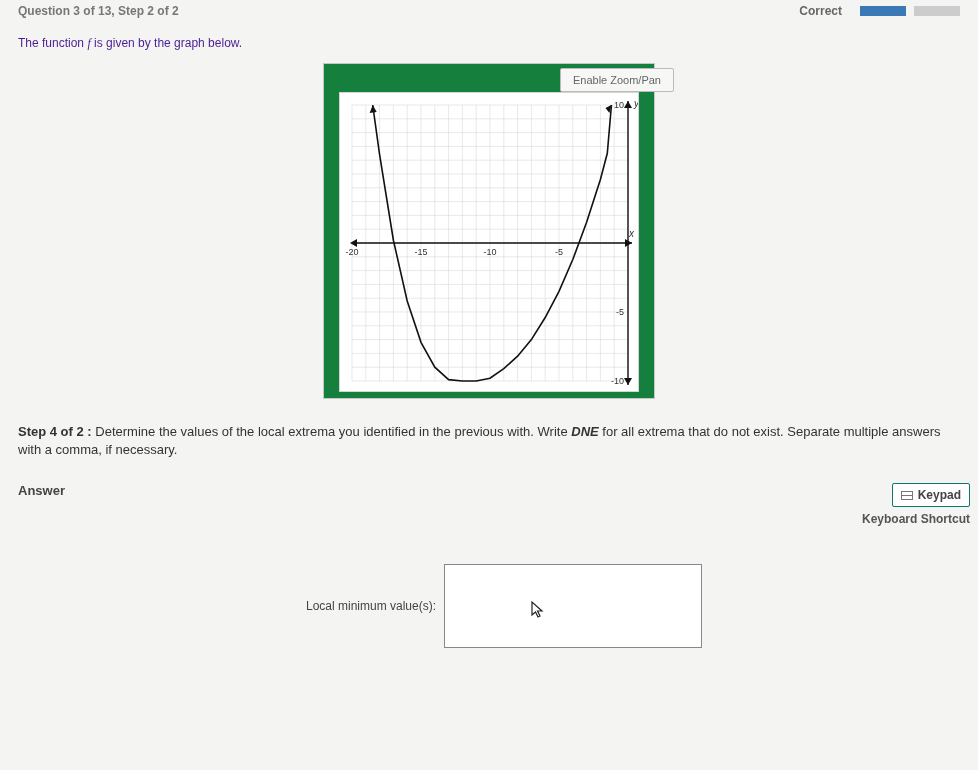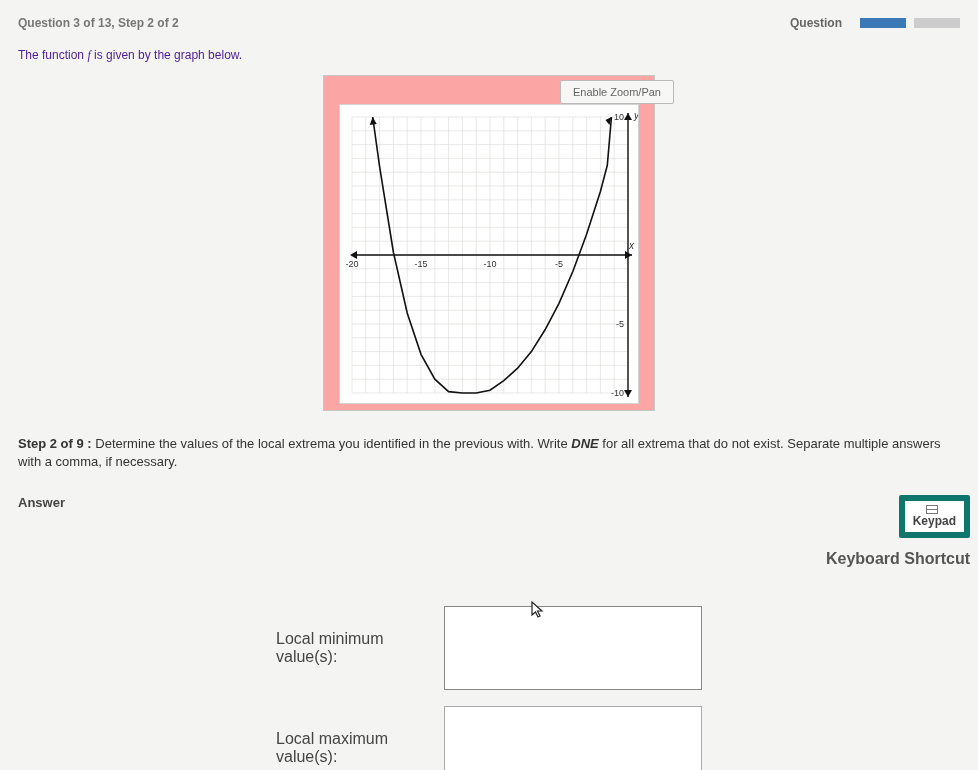--- a/index.html
+++ b/index.html
@@ -1,50 +1,50 @@
 <!DOCTYPE html>
 <html><head>
 <meta charset="utf-8">
 <style>
 * { box-sizing: border-box; margin: 0; padding: 0; }
 body { width: 978px; height: 770px; font-family: Arial, Helvetica, sans-serif; background: #f4f4f2; color: #444; overflow: hidden; position: relative; }
-.header { display: flex; align-items: center; padding: 4px 18px 10px 18px; color: #777; font-size: 12px; font-weight: 600; margin-top: 12px; }
+.header { display: flex; align-items: center; padding: 4px 18px 10px 18px; color: #777; font-size: 12px; font-weight: 600; }
 .header .spacer { flex: 1; }
 .header .correct { color: #666; font-weight: 600; margin-right: 18px; }
 .header .bar { width: 46px; height: 10px; background: #3a79b5; margin-right: 8px; }
 .header .bar2 { width: 46px; height: 10px; background: #ccc; }
 .intro { padding: 8px 18px; font-size: 12px; color: #4c1d95; }
 .intro em { font-style: italic; font-family: serif; }
 .graph-area { display: flex; justify-content: center; padding: 4px 0 6px 0; }
-.graph-box { border: 1px solid #c7c7c4; background: #fca5a5; width: 332px; position: relative; padding-top: 28px; padding-bottom: 6px; display:flex; justify-content:center; }
+.graph-box { border: 1px solid #c7c7c4; background: #15803d; width: 332px; position: relative; padding-top: 28px; padding-bottom: 6px; display:flex; justify-content:center; }
 .enable-btn { position: absolute; top: 4px; right: -20px; border: 1px solid #bbb; padding: 5px 12px; font-size: 11px; color: #666; background: #f7f7f5; cursor: pointer; border-radius: 2px; }
 svg.chart { background: #fff; border: 1px solid #d4d4d0; }
 .step-text { padding: 18px 18px 6px 18px; font-size: 13px; color: #333; line-height: 1.4; }
 .step-text b { font-weight: 700; }
 .step-text em { font-style: italic; font-weight: bold; }
 .answer-row { display: flex; align-items: flex-start; padding: 18px 6px 0 18px; font-size: 13px; color: #444; font-weight: 600; }
 .answer-row .spacer2 { flex: 1; }
 .keypad-col { text-align: right; padding-right: 2px; }
-.keypad-btn { display: inline-flex; align-items: center; border: 6px solid #0f766e; padding: 4px 8px; font-size: 12px; color: #444; background: #fff; cursor: pointer; border-radius: 2px; flex-direction: column; }
+.keypad-btn { display: inline-flex; align-items: center; border: 1px solid #0f766e; padding: 4px 8px; font-size: 12px; color: #444; background: #fff; cursor: pointer; border-radius: 2px; }
 .keypad-btn .kicon { width: 12px; height: 9px; border: 1px solid #777; margin-right: 5px; display: inline-block; background: linear-gradient(#777,#777) 0 3px/100% 1px no-repeat; }
-.kb-short { font-size: 16px; color: #555; margin-top: 12px; }
+.kb-short { font-size: 12px; color: #555; margin-top: 5px; }
 .inputs { display: flex; flex-direction: column; align-items: center; gap: 16px; padding-top: 38px; }
 .input-row { display: flex; align-items: center; }
-.input-row label { font-size: 16px; color: #444; margin-right: 8px; width: 160px; }
+.input-row label { font-size: 12px; color: #444; margin-right: 8px; width: 160px; text-align: right; }
 .input-row input { width: 258px; height: 84px; border: 1.5px solid #888; background: #fff; font-size: 14px; padding: 6px; }
 .input-row.second input { border-color: #aaa; }
 .cursor { position: absolute; left: 530px; top: 600px; pointer-events:none; }
 </style>
 </head>
 <body>
 
 <div class="header">
   <span>Question 3 of 13, Step 2 of 2</span>
   <span class="spacer"></span>
-  <span class="correct">Question</span>
+  <span class="correct">Correct</span>
   <span class="bar"></span>
   <span class="bar2"></span>
 </div>
 
 <div class="intro">
   <span>The function </span><em>f</em><span> is given by the graph below.</span>
 </div>
 
 <div class="graph-area">
   <div class="graph-box">
@@ -108,41 +108,37 @@
         <text x="294" y="14" font-size="10" fill="#333" font-style="italic">y</text>
         <path d="M 10 150 l 7 -4 l 0 8 z" fill="#111"></path>
         <path d="M32.7 12 L39.6 61.68 L53.4 147.24 L67.2 207.95999999999998 L81 249.35999999999999 L94.8 274.2 L108.6 286.61999999999995 L122.4 288 L136.2 288 L150 285.24 L163.8 275.58000000000004 L177.6 263.15999999999997 L191.4 246.6 L205.2 224.52 L219 198.3 L232.8 166.55999999999997 L246.6 129.3 L260.4 86.52000000000001 L267.3 60.3 L271.44 12 " fill="none" stroke="#111" stroke-width="1.6"></path>
         <path d="M 32.7 12 l -3 8 l 7 -1 z" fill="#111"></path>
         <path d="M 271.44 12 l -6 3 l 4 5 z" fill="#111"></path>
       </svg>
   </div>
 </div>
 
 <div class="step-text">
-  <b>Step 2 of 9 :</b><span> Determine the values of the local extrema you identified in the previous with. Write </span><em>DNE</em><span> for all extrema that do not exist. Separate multiple answers with a comma, if necessary.</span>
+  <b>Step 4 of 2 :</b><span> Determine the values of the local extrema you identified in the previous with. Write </span><em>DNE</em><span> for all extrema that do not exist. Separate multiple answers with a comma, if necessary.</span>
 </div>
 
 <div class="answer-row">
   <span>Answer</span>
   <span class="spacer2"></span>
   <div class="keypad-col">
     <span class="keypad-btn">
       <span class="kicon"></span>
       <span>Keypad</span>
     </span>
     <div class="kb-short">Keyboard Shortcut</div>
   </div>
 </div>
 
 <div class="inputs">
   <div class="input-row">
     <label>Local minimum value(s):</label>
     <input type="text" style="">
   </div>
-  <div class="input-row second">
-    <label>Local maximum value(s):</label>
-    <input type="text" style="">
-  </div>
 </div>
 
 <svg class="cursor" width="20" height="20">
   <path d="M2 2 L2 15 L5.5 12 L8 17 L10 16 L7.5 11 L12 11 Z" fill="#fff" stroke="#222" stroke-width="1.2"></path>
 </svg>
 
 </body></html>

